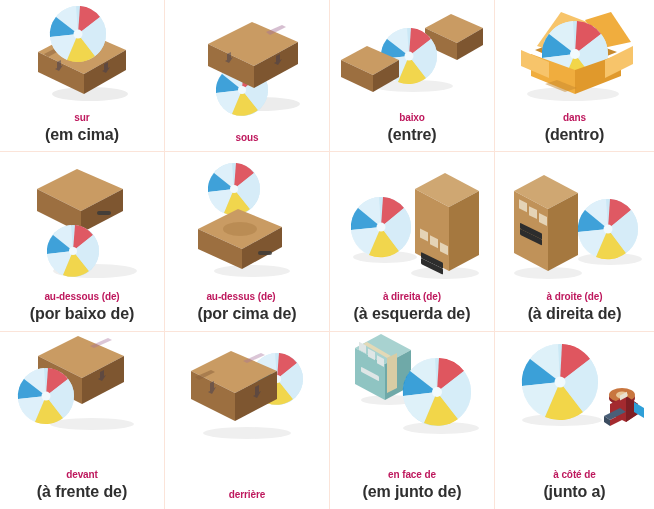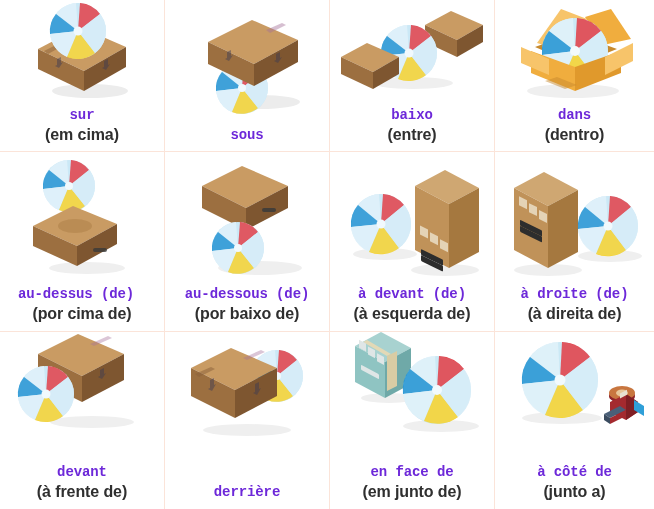--- a/index.html
+++ b/index.html
@@ -34,27 +34,26 @@
   }
   .art svg{display:block;}
   .labels{
     width:100%;
     text-align:center;
     padding-bottom:7px;
     flex:0 0 auto;
     line-height:1.28;
   }
   .fr{
-    color:#6d28d9;
+    color:#be185d;
     font-weight:bold;
-    font-size:14px;
+    font-size:10px;
     white-space:nowrap;
     display:block;
     letter-spacing:-0.1px;
-    font-family:Liberation Mono, monospace;
   }
   .pt{
     color:#2f2f2f;
     font-size:16px;
     white-space:nowrap;
     display:block;
     letter-spacing:-0.1px;
     font-weight:bold;
   }
   .r1 .labels{padding-bottom:6px;}
@@ -191,20 +190,49 @@
         <polygon points="100,54 128,40 128,58 100,72" fill="#f7c46a"></polygon>
         <polygon points="40,78 60,86 72,82 52,74" fill="#c78a2e" opacity=".5"></polygon>
       </svg>
     </div>
     <div class="labels">
       <span class="fr">dans</span>
       <span class="pt">(dentro)</span>
     </div>
   </div>
 
+  <div class="cell">
+    <div class="art">
+      <svg width="135" height="125" viewBox="0 0 135 125">
+        <ellipse cx="80" cy="112" rx="42" ry="7" fill="#efefef"></ellipse>
+
+        <polygon points="22,30 62,10 108,30 66,52" fill="#c99b63"></polygon>
+        <polygon points="22,30 66,52 66,74 22,52" fill="#9c6f40"></polygon>
+        <polygon points="66,52 108,30 108,52 66,74" fill="#7e5630"></polygon>
+        <rect x="82" y="52" width="14" height="4" rx="2" fill="#3a3a3a" opacity=".85"></rect>
+
+        <g transform="translate(58,92)">
+          <circle cx="0" cy="0" r="26" fill="#cfeaf6"></circle>
+          <path d="M0 0 L2 -26 A26 26 0 0 1 20 -16 Z" fill="#e8333a"></path>
+          <path d="M0 0 L-20 -16 A26 26 0 0 1 -2 -26 Z" fill="#e7f4fb"></path>
+          <path d="M0 0 L-26 3 A26 26 0 0 1 -20 -16 Z" fill="#1b8fd1"></path>
+          <path d="M0 0 L-10 24 A26 26 0 0 1 -26 3 Z" fill="#e7f4fb"></path>
+          <path d="M0 0 L16 20 A26 26 0 0 1 -10 24 Z" fill="#ffd21e"></path>
+          <path d="M0 0 L20 -16 A26 26 0 0 1 26 0 A26 26 0 0 1 16 20 Z" fill="#dff0f9" opacity=".85"></path>
+          <circle cx="0" cy="0" r="4" fill="#ffffff"></circle>
+          <circle cx="0" cy="0" r="26" fill="#bfe4f4" opacity=".22"></circle>
+        </g>
+      </svg>
+    </div>
+    <div class="labels">
+      <span class="fr">au-dessous (de)</span>
+      <span class="pt">(por baixo de)</span>
+    </div>
+  </div>
+
   <div class="cell clip-left">
     <div class="art">
       <svg width="130" height="125" viewBox="0 0 130 125">
         <ellipse cx="70" cy="112" rx="38" ry="6" fill="#efefef"></ellipse>
 
         <g transform="translate(52,30)">
           <circle cx="0" cy="0" r="26" fill="#cfeaf6"></circle>
           <path d="M0 0 L2 -26 A26 26 0 0 1 20 -16 Z" fill="#e8333a"></path>
           <path d="M0 0 L-20 -16 A26 26 0 0 1 -2 -26 Z" fill="#e7f4fb"></path>
           <path d="M0 0 L-26 3 A26 26 0 0 1 -20 -16 Z" fill="#1b8fd1"></path>
@@ -223,49 +251,20 @@
       </svg>
     </div>
     <div class="labels">
       <span class="fr">au-dessus (de)</span>
       <span class="pt">(por cima de)</span>
     </div>
   </div>
 
   <div class="cell">
     <div class="art">
-      <svg width="135" height="125" viewBox="0 0 135 125">
-        <ellipse cx="80" cy="112" rx="42" ry="7" fill="#efefef"></ellipse>
-
-        <polygon points="22,30 62,10 108,30 66,52" fill="#c99b63"></polygon>
-        <polygon points="22,30 66,52 66,74 22,52" fill="#9c6f40"></polygon>
-        <polygon points="66,52 108,30 108,52 66,74" fill="#7e5630"></polygon>
-        <rect x="82" y="52" width="14" height="4" rx="2" fill="#3a3a3a" opacity=".85"></rect>
-
-        <g transform="translate(58,92)">
-          <circle cx="0" cy="0" r="26" fill="#cfeaf6"></circle>
-          <path d="M0 0 L2 -26 A26 26 0 0 1 20 -16 Z" fill="#e8333a"></path>
-          <path d="M0 0 L-20 -16 A26 26 0 0 1 -2 -26 Z" fill="#e7f4fb"></path>
-          <path d="M0 0 L-26 3 A26 26 0 0 1 -20 -16 Z" fill="#1b8fd1"></path>
-          <path d="M0 0 L-10 24 A26 26 0 0 1 -26 3 Z" fill="#e7f4fb"></path>
-          <path d="M0 0 L16 20 A26 26 0 0 1 -10 24 Z" fill="#ffd21e"></path>
-          <path d="M0 0 L20 -16 A26 26 0 0 1 26 0 A26 26 0 0 1 16 20 Z" fill="#dff0f9" opacity=".85"></path>
-          <circle cx="0" cy="0" r="4" fill="#ffffff"></circle>
-          <circle cx="0" cy="0" r="26" fill="#bfe4f4" opacity=".22"></circle>
-        </g>
-      </svg>
-    </div>
-    <div class="labels">
-      <span class="fr">au-dessous (de)</span>
-      <span class="pt">(por baixo de)</span>
-    </div>
-  </div>
-
-  <div class="cell">
-    <div class="art">
       <svg width="150" height="125" viewBox="0 0 150 125">
         <ellipse cx="48" cy="98" rx="32" ry="6" fill="#efefef"></ellipse>
         <ellipse cx="108" cy="114" rx="34" ry="6" fill="#efefef"></ellipse>
 
         <g transform="translate(44,68)">
           <circle cx="0" cy="0" r="30" fill="#cfeaf6"></circle>
           <path d="M0 0 L2 -30 A30 30 0 0 1 23 -19 Z" fill="#e8333a"></path>
           <path d="M0 0 L-23 -19 A30 30 0 0 1 -2 -30 Z" fill="#e7f4fb"></path>
           <path d="M0 0 L-30 3 A30 30 0 0 1 -23 -19 Z" fill="#1b8fd1"></path>
           <path d="M0 0 L-12 28 A30 30 0 0 1 -30 3 Z" fill="#e7f4fb"></path>
@@ -281,21 +280,21 @@
         <rect x="84" y="52" width="22" height="6" rx="1" fill="#2d2d2d" transform="skewY(26)"></rect>
         <rect x="84" y="58" width="22" height="6" rx="1" fill="#2d2d2d" transform="skewY(26)"></rect>
         <g transform="skewY(26)">
           <rect x="83" y="29" width="8" height="9" fill="#e4d3b6"></rect>
           <rect x="93" y="31" width="8" height="9" fill="#e4d3b6"></rect>
           <rect x="103" y="33" width="8" height="9" fill="#e4d3b6"></rect>
         </g>
       </svg>
     </div>
     <div class="labels">
-      <span class="fr">à devant (de)</span>
+      <span class="fr">à direita (de)</span>
       <span class="pt">(à esquerda de)</span>
     </div>
   </div>
 
   <div class="cell lastcol">
     <div class="art">
       <svg width="150" height="125" viewBox="0 0 150 125">
         <ellipse cx="48" cy="114" rx="34" ry="6" fill="#efefef"></ellipse>
         <ellipse cx="110" cy="100" rx="32" ry="6" fill="#efefef"></ellipse>
 

